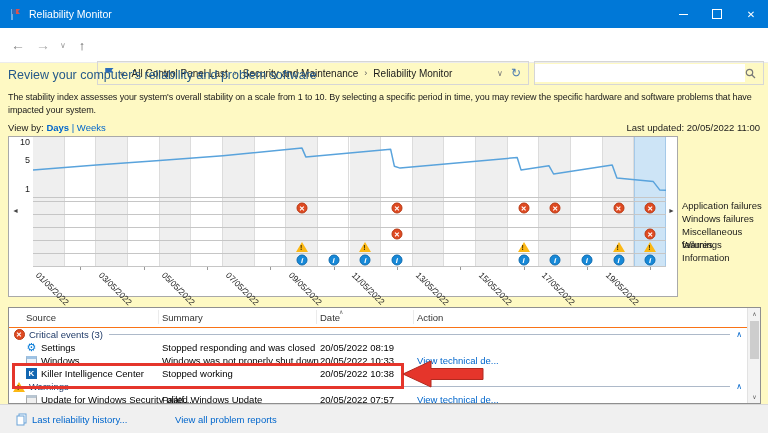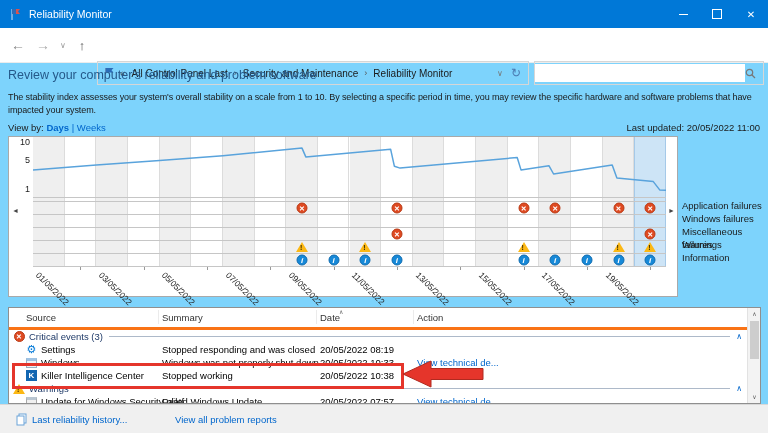--- a/index.html
+++ b/index.html
@@ -1,16 +1,16 @@
 <!DOCTYPE html>
 <html style="--c-titlebar: #0078d7; --c-heading: #25598a; --c-link: #0066cc; --c-line: #59a3dc; --c-selected_column: #cde4f6; --c-error: #df4a22; --c-warning: #fcb814; --c-info: #1789d8; --c-annotation: #e5352b;"><head>
 <meta charset="utf-8">
 <style>
   html,body{margin:0;padding:0;background:#cfcfcf;font-family:"Liberation Sans",sans-serif;}
-  .window{position:relative;width:768px;height:433px;background:#7dd3fc;overflow:hidden;outline:1px solid #0078d7;}
+  .window{position:relative;width:768px;height:433px;background:#fef9c3;overflow:hidden;outline:1px solid #0078d7;}
 
   
   .titlebar{position:absolute;left:0;top:0;width:768px;height:28px;background:var(--c-titlebar,#0078d7);display:flex;align-items:center;}
   .tb-flag{margin-left:9px;display:inline-flex;}
   .tb-title{color:#fff;font-size:10.5px;margin-left:7px;}
   .tb-btns{position:absolute;right:0;top:0;height:28px;display:flex;}
   .tb-btn{width:34px;height:28px;display:flex;align-items:center;justify-content:center;color:#fff;font-size:10px;}
   .glyph-min{display:block;width:9px;height:1px;background:#fff;}
   .glyph-max{display:block;width:8px;height:8px;border:1px solid #fff;}
 
@@ -59,21 +59,21 @@
   .tri{width:0;height:0;border-left:6px solid transparent;border-right:6px solid transparent;border-bottom:10px solid var(--c-warning,#fcb814);position:relative;}
   .tri::after{content:"!";position:absolute;left:-2px;top:2px;font-size:7px;line-height:8px;font-weight:bold;color:#3a2b00;}
   .datelabel{position:absolute;font-size:8.5px;color:#222;white-space:nowrap;transform:rotate(45deg);transform-origin:top left;}
   .dtick{position:absolute;width:1px;height:3px;background:#999;}
   .side-labels{position:absolute;left:682px;top:199px;font-size:9.5px;color:#1a1a1a;}
   .side-labels div{height:13px;line-height:13px;}
 
   
   .details-title{position:absolute;left:8px;top:296px;font-size:9.5px;color:#1a1a1a;}
   .table-box{position:absolute;left:8px;top:307px;width:753px;height:97px;border:1px solid #8f8f8f;box-sizing:border-box;background:#fff;overflow:hidden;font-size:9.5px;}
-  .thead{position:relative;height:19px;border-bottom:3px solid #f97316;color:#333;}
+  .thead{position:relative;height:19px;border-bottom:1px solid #f97316;color:#333;}
   .thead span.col{position:absolute;top:4px;}
   .th-src{left:17px;} .th-sum{left:153px;} .th-date{left:311px;} .th-act{left:408px;}
   .th-sort{position:absolute;left:330px;top:0px;font-size:6px;color:#666;}
   .th-vline{position:absolute;top:2px;height:14px;width:1px;background:#ebebeb;}
   .tbody{position:relative;}
   .trow{position:relative;height:13px;line-height:13px;white-space:nowrap;}
   .trow .cell{position:absolute;top:0;}
   .c-src{left:17px;display:flex;align-items:center;gap:4px;}
   .c-sum{left:153px;} .c-date{left:311px;} .c-act{left:408px;color:var(--c-link,#0066cc);}
   .group-row{display:flex;align-items:center;padding-left:4px;color:#1f3a68;}

